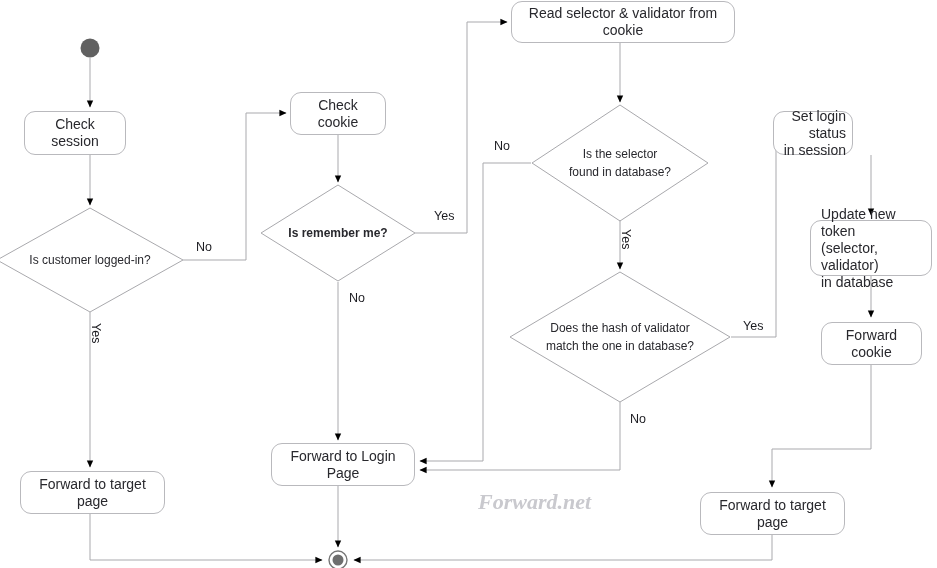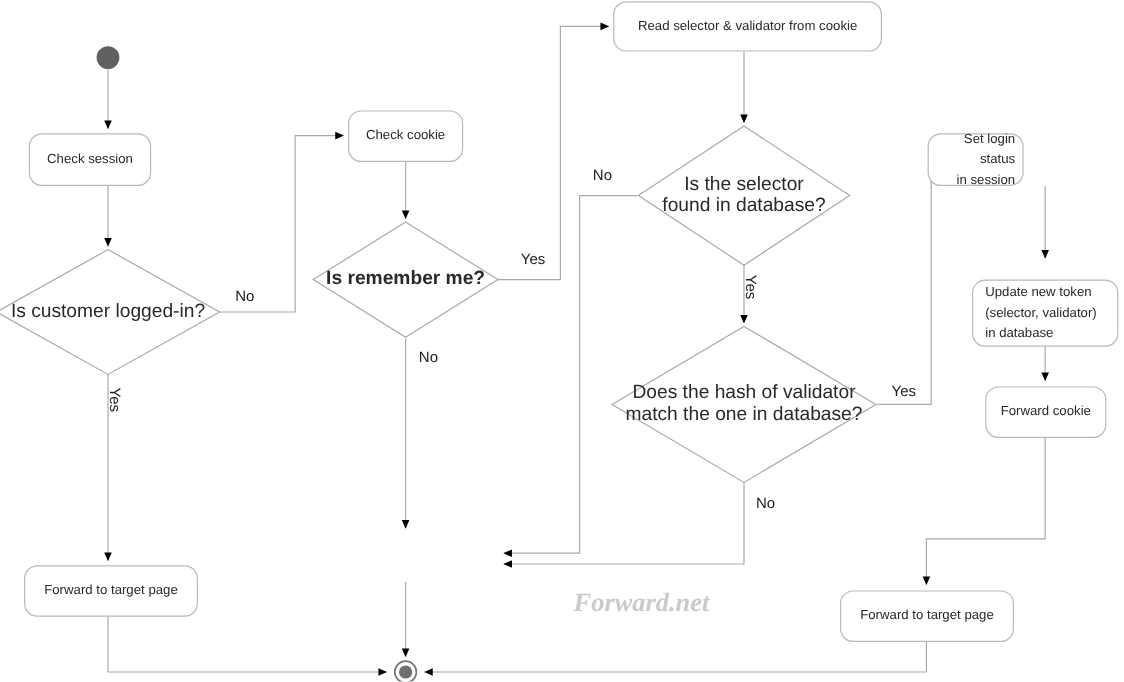--- a/index.html
+++ b/index.html
@@ -10,35 +10,35 @@
     overflow:hidden;
   }
   #diagram{position:relative;width:937px;height:568px;}
   #edges{position:absolute;left:0;top:0;width:937px;height:568px;}
   .node{
     position:absolute;
     box-sizing:border-box;
     display:flex;align-items:center;justify-content:center;
     text-align:center;
     color:#28282d;
-    font-size:11px;
+    font-size:14px;
     line-height:17px;
     white-space:pre-line;
   }
   .action{
     border:1px solid #b9b9bd;
     border-radius:11px;
     background:#ffffff;
     padding:2px 6px;
   }
   .decision-label{
     position:absolute;
     display:flex;align-items:center;justify-content:center;
     text-align:center;
-    color:#28282d;font-size:16px;line-height:18px;
+    color:#28282d;font-size:12px;line-height:18px;
     white-space:pre-line;
     pointer-events:none;
   }
   .edge-label{
     position:absolute;
     color:#1d1d22;
     font-size:12.5px;
     font-family:"Liberation Sans","DejaVu Sans",sans-serif;
     white-space:nowrap;
   }
@@ -129,34 +129,37 @@
 
   <div class="node action" style="left:511px;top:1px;width:224px;height:42px;">
     <span>Read selector &amp; validator from cookie</span>
   </div>
 
   <div class="node action" style="left:773px;top:111px;width:80px;height:44px;text-align:right;">
     <span>Set login status
 in session</span>
   </div>
 
-  <div class="node action" style="left:810px;top:220px;width:122px;height:56px;padding-left:10px;justify-content:flex-start;text-align:left;margin-top:13px;">
+  <div class="node action" style="left:810px;top:220px;width:122px;height:56px;padding-left:10px;justify-content:flex-start;text-align:left;">
     <span>Update new token
 (selector, validator)
 in database</span>
   </div>
 
   <div class="node action" style="left:821px;top:322px;width:101px;height:43px;">
     <span>Forward cookie</span>
   </div>
 
   <div class="node action" style="left:700px;top:492px;width:145px;height:43px;">
     <span>Forward to target page</span>
   </div>
 
+  <div class="node action" style="left:271px;top:443px;width:144px;height:43px;">
+    <span>Forward to Login Page</span>
+  </div>
 
   <div class="node action" style="left:20px;top:471px;width:145px;height:43px;">
     <span>Forward to target page</span>
   </div>
 
   <div class="decision-label" style="left:-3px;top:244px;width:186px;height:32px;">
     <span>Is customer logged-in?</span>
   </div>
 
   <div class="decision-label" style="left:262px;top:217px;width:152px;height:32px;font-weight:bold;">

